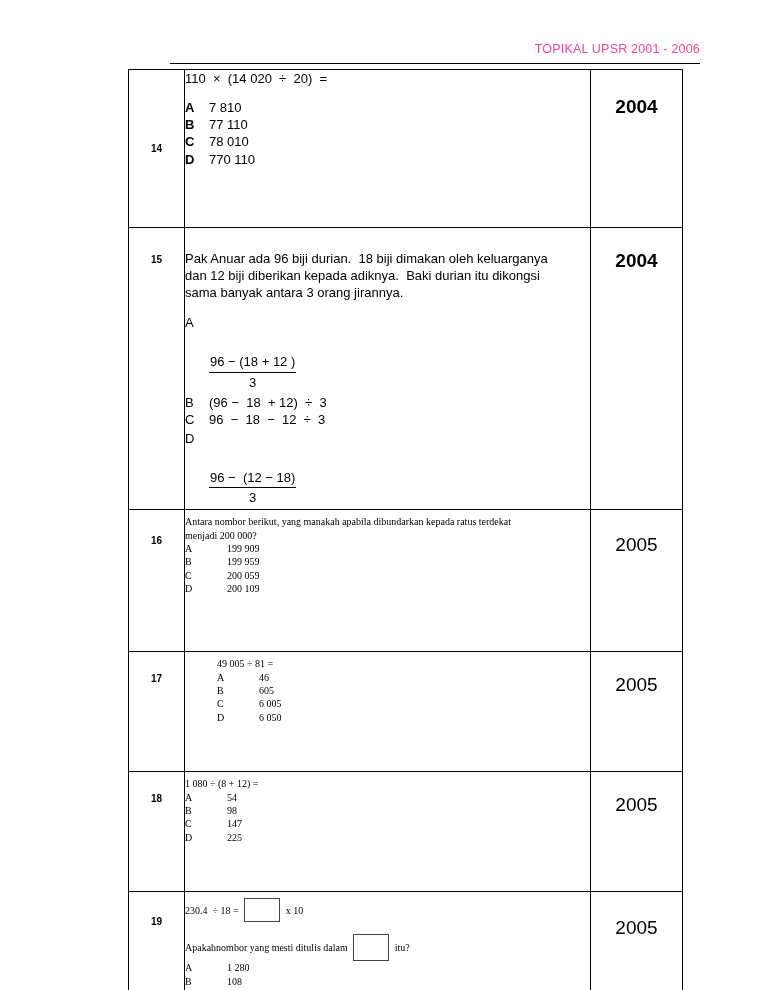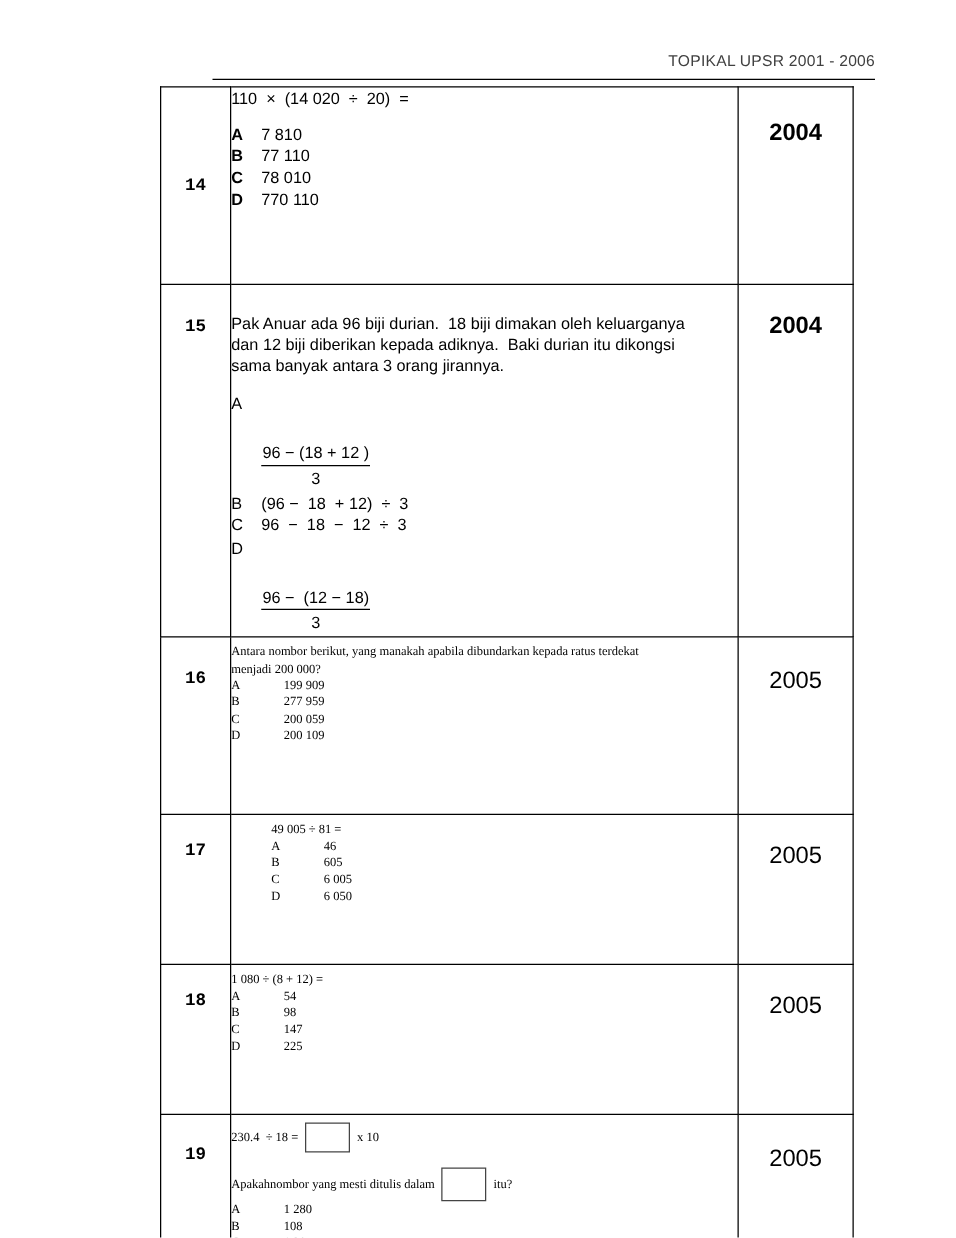--- a/index.html
+++ b/index.html
@@ -20,21 +20,21 @@
   
   #page-header {
     position: absolute;
     left: 170px;
     top: 42px;
     width: 530px;
     text-align: right;
     font-family: "Liberation Sans", sans-serif;
     font-size: 12.5px;
     letter-spacing: 0.2px;
-    color: #404040;
+    color: #ec4899;
   }
   #header-rule {
     position: absolute;
     left: 170px;
     top: 63px;
     width: 530px;
     height: 1px;
     background: #000;
   }
 
@@ -51,23 +51,23 @@
     border: 1px solid #000;
     vertical-align: top;
     padding: 0;
   }
   col.c-num  { width: 56px; }
   col.c-body { width: 406px; }
   col.c-year { width: 92px; }
 
   .num-cell {
     text-align: center;
-    font-family: Liberation Mono, monospace;
+    font-family: Liberation Sans, sans-serif;
     font-weight: bold;
-    font-size: 14px;
+    font-size: 10px;
   }
   .year-cell {
     text-align: center;
     font-size: 19px;
   }
   .year-cell.y-bold {
     font-family: "Liberation Sans", sans-serif;
     font-weight: bold;
   }
   .year-cell.y-plain {
@@ -235,21 +235,21 @@
     <td class="num-cell" style="vertical-align:top; padding-top:25px;">16</td>
     <td class="body-cell" style="padding-top:5px;">
       <div class="q-serif">
         <div class="stem" style="max-width:358px;">Antara nombor berikut, yang manakah apabila dibundarkan kepada ratus terdekat menjadi 200 000?</div>
         <div class="opt-row">
           <span class="opt-label">A</span>
           <span class="opt-text">199 909</span>
         </div>
         <div class="opt-row">
           <span class="opt-label">B</span>
-          <span class="opt-text">277 959</span>
+          <span class="opt-text">199 959</span>
         </div>
         <div class="opt-row">
           <span class="opt-label">C</span>
           <span class="opt-text">200 059</span>
         </div>
         <div class="opt-row">
           <span class="opt-label">D</span>
           <span class="opt-text">200 109</span>
         </div>
       </div>

